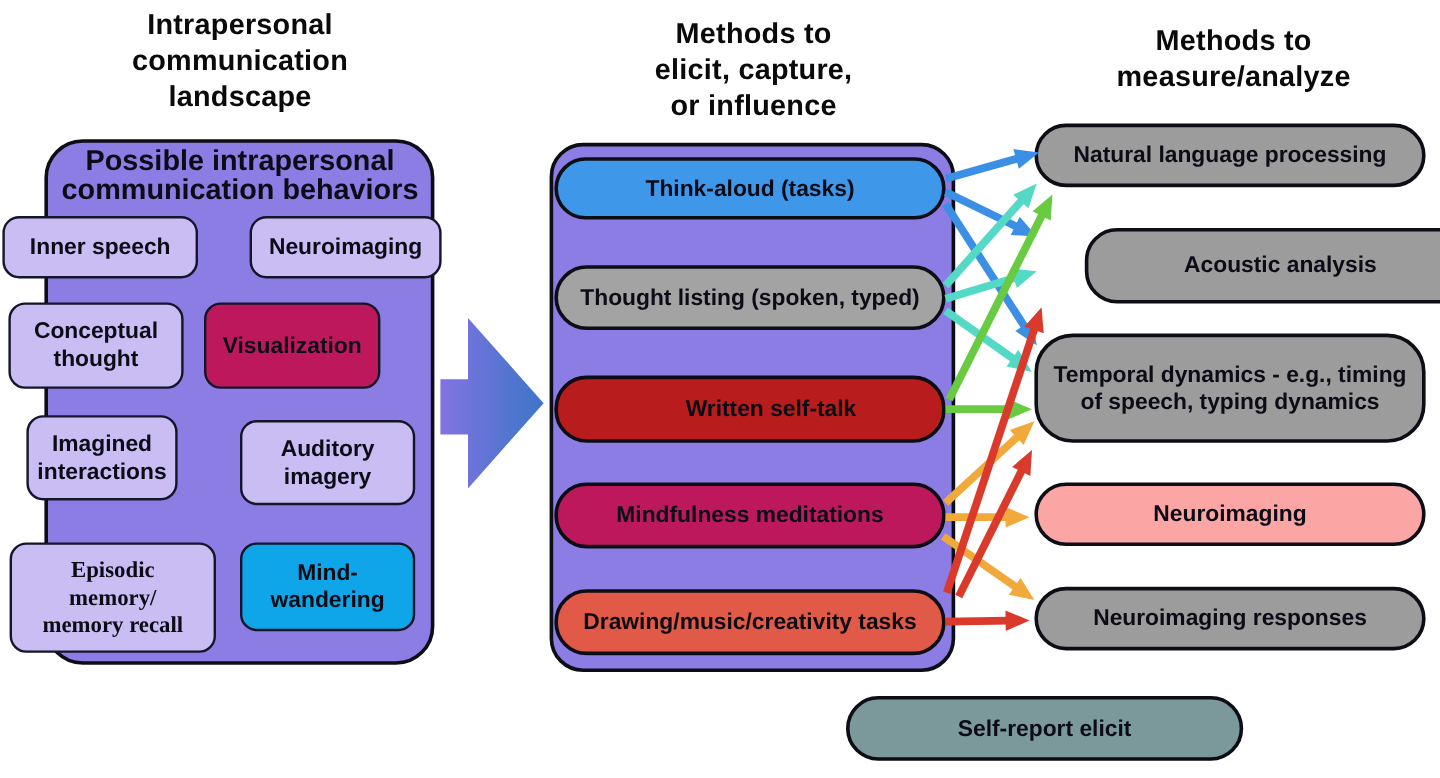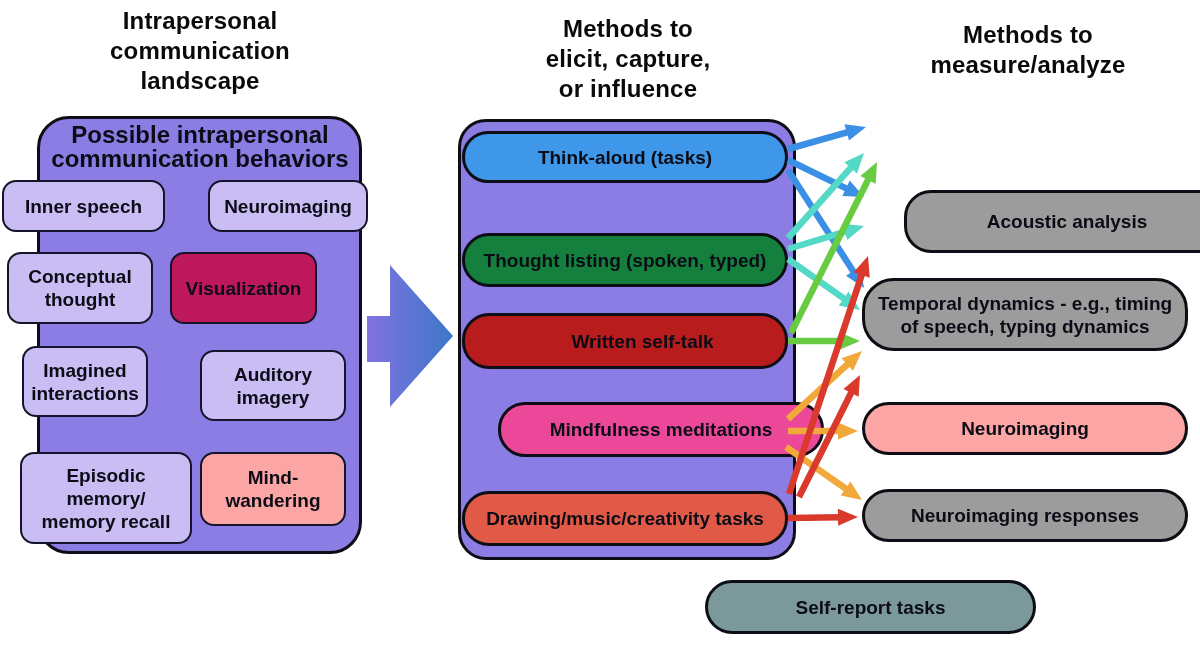--- a/index.html
+++ b/index.html
@@ -53,41 +53,42 @@
 
   <div class="bubble" style="left: 2px; top: 180px; width: 163px; height: 52px; background: rgb(201, 189, 244);">Inner speech</div>
   <div class="bubble" style="left: 208px; top: 180px; width: 160px; height: 52px; background: rgb(201, 189, 244);">Neuroimaging</div>
   <div class="bubble" style="left: 7px; top: 252px; width: 146px; height: 72px; background: rgb(201, 189, 244);">Conceptual
 thought</div>
   <div class="bubble" style="left: 170px; top: 252px; width: 147px; height: 72px; background: #be185d;">Visualization</div>
   <div class="bubble" style="left: 22px; top: 346px; width: 126px; height: 71px; background: rgb(201, 189, 244);">Imagined
 interactions</div>
   <div class="bubble" style="left: 200px; top: 350px; width: 146px; height: 71px; background: rgb(201, 189, 244);">Auditory
 imagery</div>
-  <div class="bubble" style="left: 20px; top: 452px; width: 172px; height: 92px; background: rgb(201, 189, 244);">Episodic
+  <div class="bubble" style="left: 8px; top: 452px; width: 172px; height: 92px; background: rgb(201, 189, 244); font-family: Liberation Serif, serif;">Episodic
 memory/
 memory recall</div>
-  <div class="bubble" style="left: 200px; top: 452px; width: 146px; height: 74px; background: #fca5a5;">Mind-
+  <div class="bubble" style="left: 200px; top: 452px; width: 146px; height: 74px; background: #0ea5e9;">Mind-
 wandering</div>
 
   <div class="panel" style="left: 458px; top: 119px; width: 338px; height: 441px; border-radius: 28px; background: rgb(140, 125, 229);"></div>
 
   <div class="pill" style="left: 462px; top: 131px; width: 326px; height: 52px; background: rgb(62, 151, 232);">Think-aloud (tasks)</div>
-  <div class="pill" style="left: 462px; top: 221px; width: 326px; height: 54px; background: #15803d; margin-top: 12px;">Thought listing (spoken, typed)</div>
+  <div class="pill" style="left: 462px; top: 221px; width: 326px; height: 54px; background: #a3a3a3;">Thought listing (spoken, typed)</div>
   <div class="pill" style="left: 462px; top: 313px; width: 326px; height: 56px; background: #b91c1c; padding-left: 41px;">Written self-talk</div>
-  <div class="pill" style="left: 462px; top: 402px; width: 326px; height: 55px; background: #ec4899; margin-left: 36px;">Mindfulness meditations</div>
+  <div class="pill" style="left: 462px; top: 402px; width: 326px; height: 55px; background: #be185d;">Mindfulness meditations</div>
   <div class="pill" style="left: 462px; top: 491px; width: 326px; height: 55px; background: rgb(224, 90, 71);">Drawing/music/creativity tasks</div>
 
+  <div class="pill" style="left: 862px; top: 103px; width: 326px; height: 53px; background: rgb(156, 156, 156);">Natural language processing</div>
   <div class="pill" style="left: 904px; top: 190px; width: 326px; height: 63px; background: rgb(156, 156, 156);">Acoustic analysis</div>
-  <div class="pill" style="left: 862px; top: 278px; width: 326px; height: 73px; border-radius: 32px; background: rgb(156, 156, 156);">Temporal dynamics - e.g., timing
+  <div class="pill" style="left: 862px; top: 278px; width: 326px; height: 91px; border-radius: 32px; background: rgb(156, 156, 156);">Temporal dynamics - e.g., timing
 of speech, typing dynamics</div>
   <div class="pill" style="left: 862px; top: 402px; width: 326px; height: 53px; background: #fca5a5;">Neuroimaging</div>
   <div class="pill" style="left: 862px; top: 489px; width: 326px; height: 53px; background: rgb(156, 156, 156);">Neuroimaging responses</div>
 
-  <div class="pill" style="left: 705px; top: 580px; width: 331px; height: 54px; background: rgb(123, 152, 155);">Self-report tasks</div>
+  <div class="pill" style="left: 705px; top: 580px; width: 331px; height: 54px; background: rgb(123, 152, 155);">Self-report elicit</div>
 
   <svg class="overlay" id="diagram-svg" viewBox="0 0 1200 648">
     <defs>
       <linearGradient id="bigArrowGrad" x1="0" y1="0" x2="1" y2="0">
         <stop offset="0" stop-color="#8273E2"></stop>
         <stop offset="1" stop-color="#3C76C6"></stop>
       </linearGradient>
     </defs>
     <polygon points="367,316 390,316 390,265 453,336 390,407 390,362 367,362" fill="url(#bigArrowGrad)"></polygon>
   <g>

